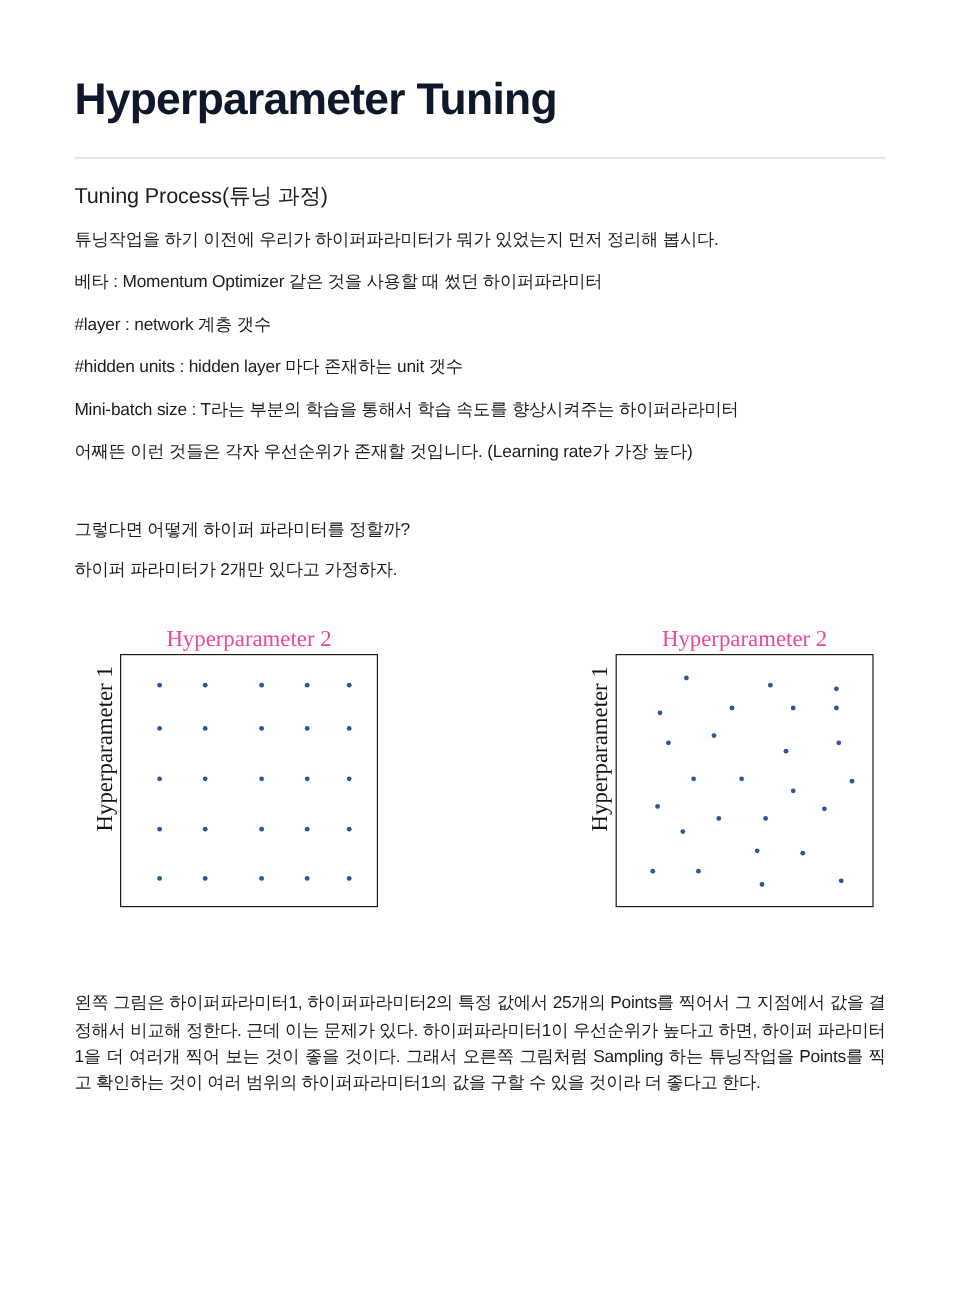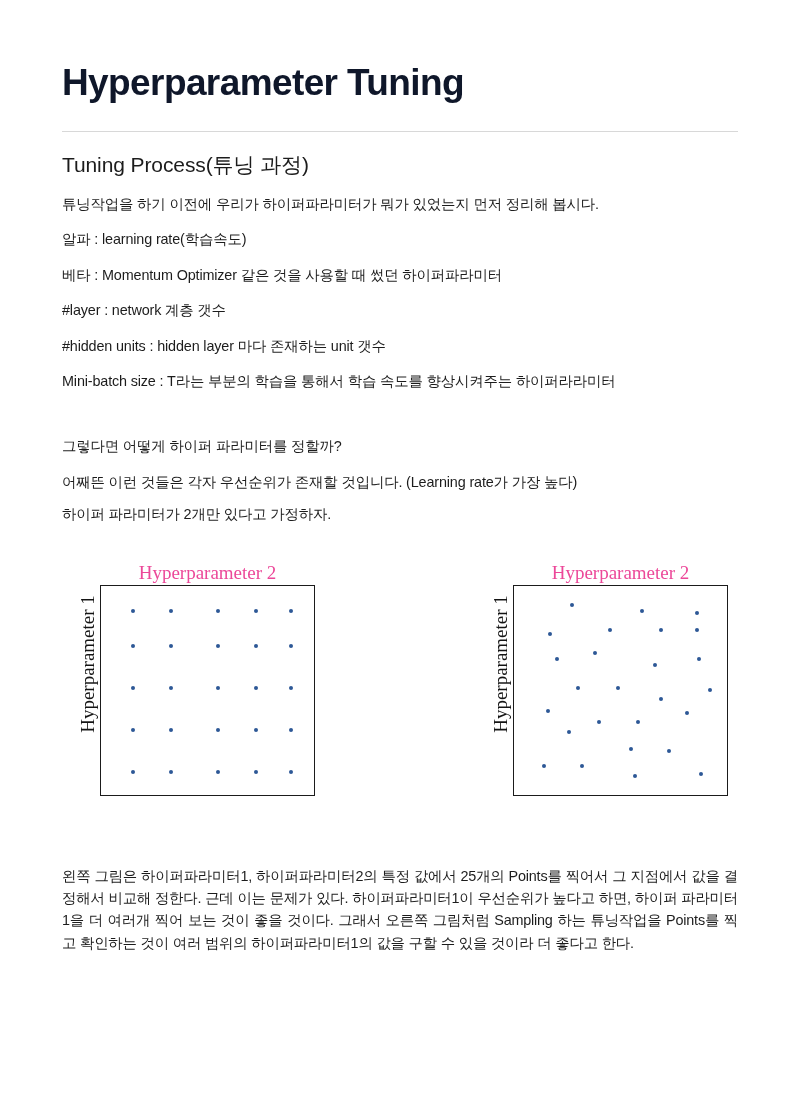--- a/index.html
+++ b/index.html
@@ -45,21 +45,21 @@
     margin-top: 28px;
     border: 0;
     border-top: 1px solid #d8d8d8;
     height: 0;
     width: 100%;
   }
 
   
   .section-heading {
     font-family: "Liberation Sans", sans-serif;
-    font-size: 21px;
+    font-size: 18px;
     font-weight: 400;
     color: #1c1c1c;
     margin: 0;
     padding-top: 11px;
     letter-spacing: -0.1px;
   }
 
   
   .body-line {
     font-family: "Liberation Sans", sans-serif;
@@ -159,28 +159,27 @@
 <div class="page">
   <div class="content">
 
     <h1 class="doc-title">Hyperparameter Tuning</h1>
 
     <hr class="title-rule">
 
     <h2 class="section-heading">Tuning Process(튜닝 과정)</h2>
 
     <p class="body-line">튜닝작업을 하기 이전에 우리가 하이퍼파라미터가 뭐가 있었는지 먼저 정리해 봅시다.</p>
-    <p class="body-line">알파 : learning rate(학습속도)</p>
     <p class="body-line">베타 : Momentum Optimizer 같은 것을 사용할 때 썼던 하이퍼파라미터</p>
     <p class="body-line">#layer : network 계층 갯수</p>
     <p class="body-line">#hidden units : hidden layer 마다 존재하는 unit 갯수</p>
     <p class="body-line">Mini-batch size : T라는 부분의 학습을 통해서 학습 속도를 향상시켜주는 하이퍼라라미터</p>
+    <p class="body-line">어째뜬 이런 것들은 각자 우선순위가 존재할 것입니다. (Learning rate가 가장 높다)</p>
+
     <p class="body-line gap-before">그렇다면 어떻게 하이퍼 파라미터를 정할까?</p>
-
-    <p class="body-line">어째뜬 이런 것들은 각자 우선순위가 존재할 것입니다. (Learning rate가 가장 높다)</p>
     <p class="body-line tight">하이퍼 파라미터가 2개만 있다고 가정하자.</p>
 
     <div class="figures">
 
       <div class="figure left">
         <div class="fig-title">Hyperparameter 2</div>
         <div class="fig-body">
           <div class="fig-ylabel">Hyperparameter 1</div>
           <div class="plot-box" id="plot-left">
               <div class="pt" style="left: 15%; top: 12%; background: rgb(45, 88, 150);"></div>

